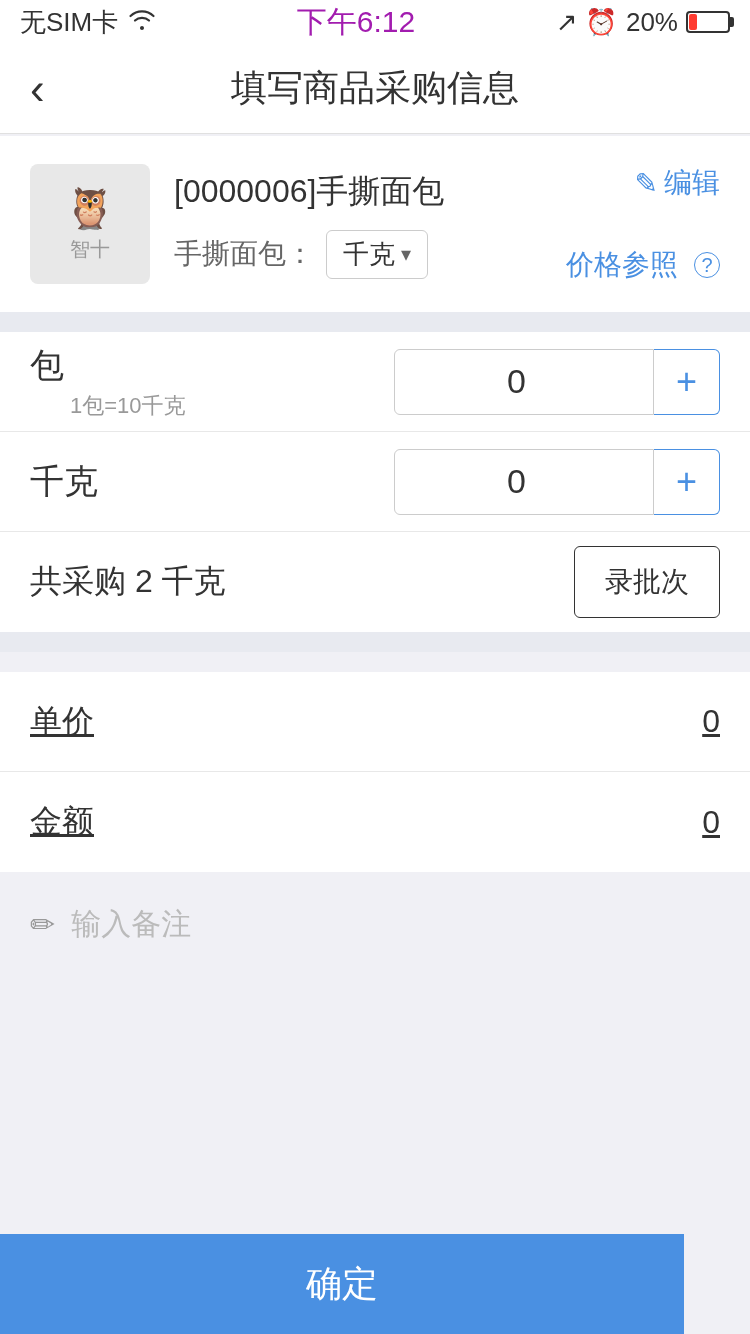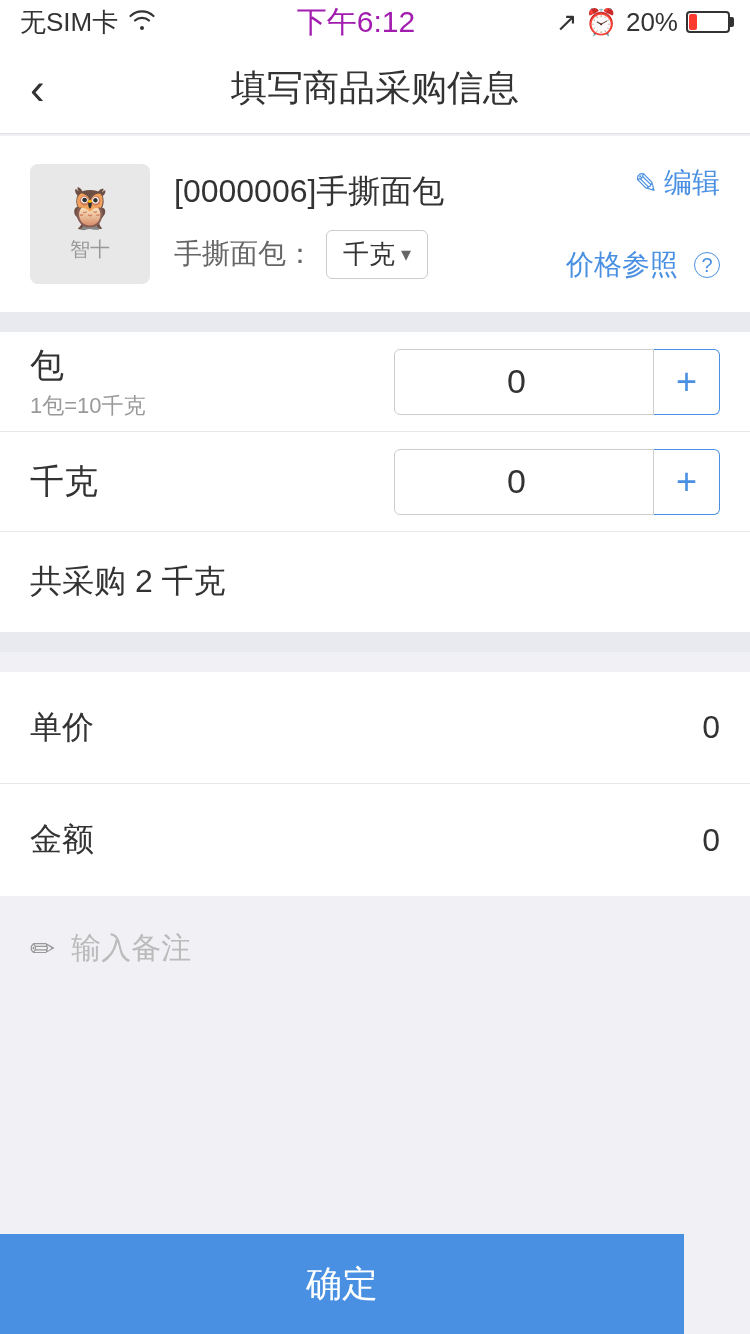--- a/index.html
+++ b/index.html
@@ -207,20 +207,21 @@
       min-width: 140px;
     }
     .input-row-label-main {
       font-size: 34px;
       color: #333;
     }
     .input-row-label-sub {
       font-size: 22px;
       color: #999;
       margin-top: 2px;
+      margin-left: 40px;
     }
     .input-row-right {
       flex: 1;
       display: flex;
       align-items: center;
       justify-content: flex-end;
       gap: 0;
     }
     .number-input {
       width: 260px;
@@ -273,23 +274,24 @@
 
     
     .price-section {
       background: #fff;
       margin-top: 20px;
     }
     .price-row {
       display: flex;
       align-items: center;
       padding: 0 30px;
-      height: 112px;
+      height: 100px;
       border-bottom: 1px solid #e8e8e8;
       justify-content: space-between;
+      text-decoration: underline;
     }
     .price-row:last-child {
       border-bottom: none;
     }
     .price-label {
       font-size: 32px;
       color: #333;
     }
     .price-value {
       font-size: 32px;
@@ -419,20 +421,21 @@
     </div>
     <div class="input-row-right">
       <input class="number-input" type="number" value="0" style="">
       <div class="plus-btn">+</div>
     </div>
   </div>
 </div>
 
 <div class="summary-row">
   <span class="summary-text">共采购 2 千克</span>
+  <button class="record-btn">录批次</button>
 </div>
 
 <div class="section-divider"></div>
 
 <div class="price-section">
   <div class="price-row">
     <span class="price-label">单价</span>
     <span class="price-value">0</span>
   </div>
   <div class="price-row">

